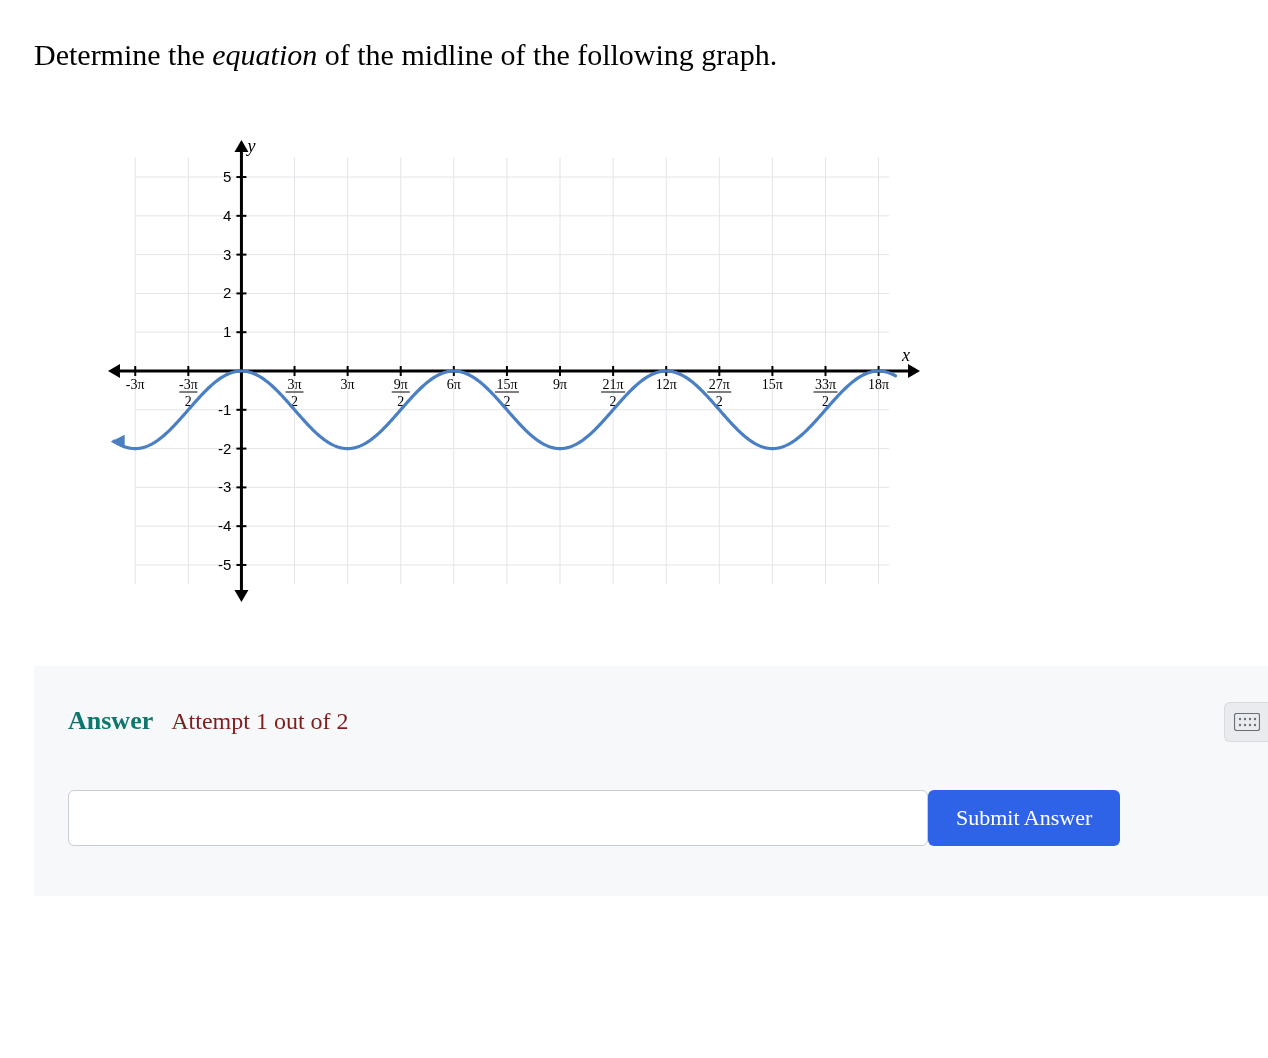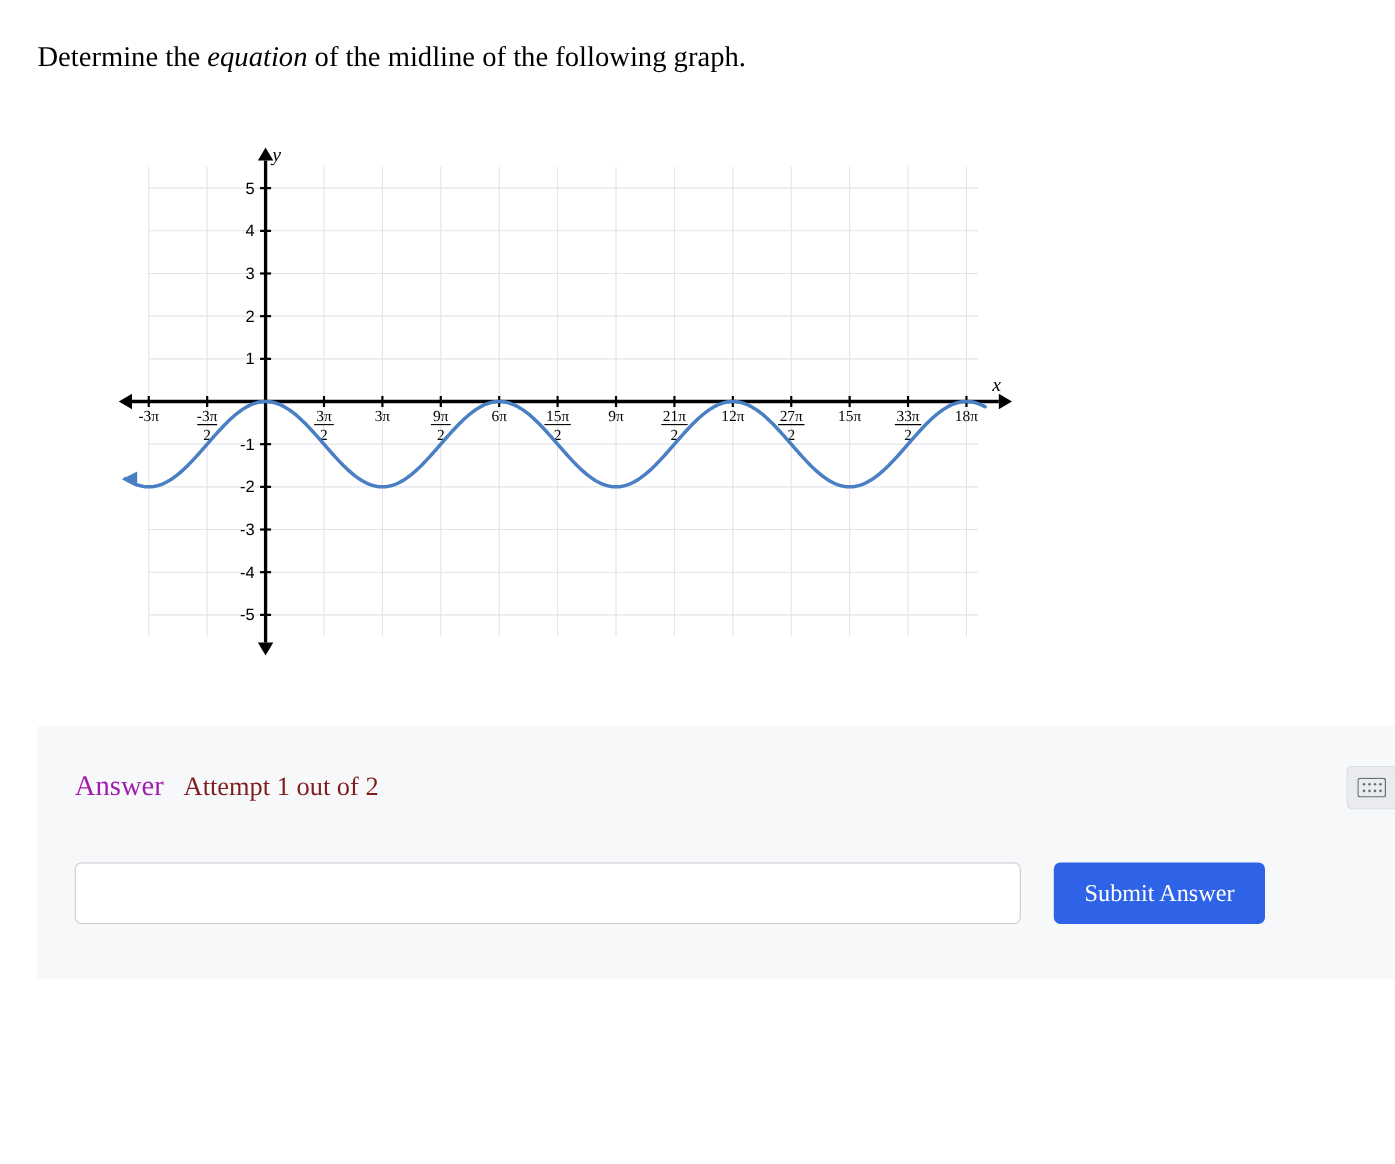--- a/index.html
+++ b/index.html
@@ -9,21 +9,21 @@
     background: #fff;
     color: #000;
   }
   .page {
     width: 1268px;
     min-height: 1058px;
     position: relative;
     padding: 34px 0 0 34px;
   }
   .question {
-    font-size: 26px;
+    font-size: 30px;
     line-height: 1.4;
     font-family: Georgia, serif;
   }
   .question em { font-style: italic; }
   .chart-wrap {
     margin: 60px 0 0 70px;
     width: 820px;
   }
   svg.chart { display:block; }
   .answer-panel {
@@ -34,26 +34,25 @@
     position: relative;
   }
   .answer-header {
     font-family: Georgia, serif;
     font-size: 26px;
     margin-bottom: 54px;
     display: flex;
     align-items: baseline;
     gap: 18px;
   }
-  .answer-label { font-weight: 400; color:#a21caf; }
+  .answer-label { font-weight: 700; color:#0f766e; }
   .attempt-text { color:#7f1d1d; font-size: 24px; font-weight:400; }
   .answer-row {
     display:flex;
     align-items:center;
-    gap: 30px;
   }
   .answer-input {
     flex: 0 0 860px;
     height: 56px;
     border: 1px solid #c9ccd1;
     border-radius: 6px;
     background: #fff;
     font-size: 20px;
     padding: 0 14px;
     font-family: Georgia, serif;

